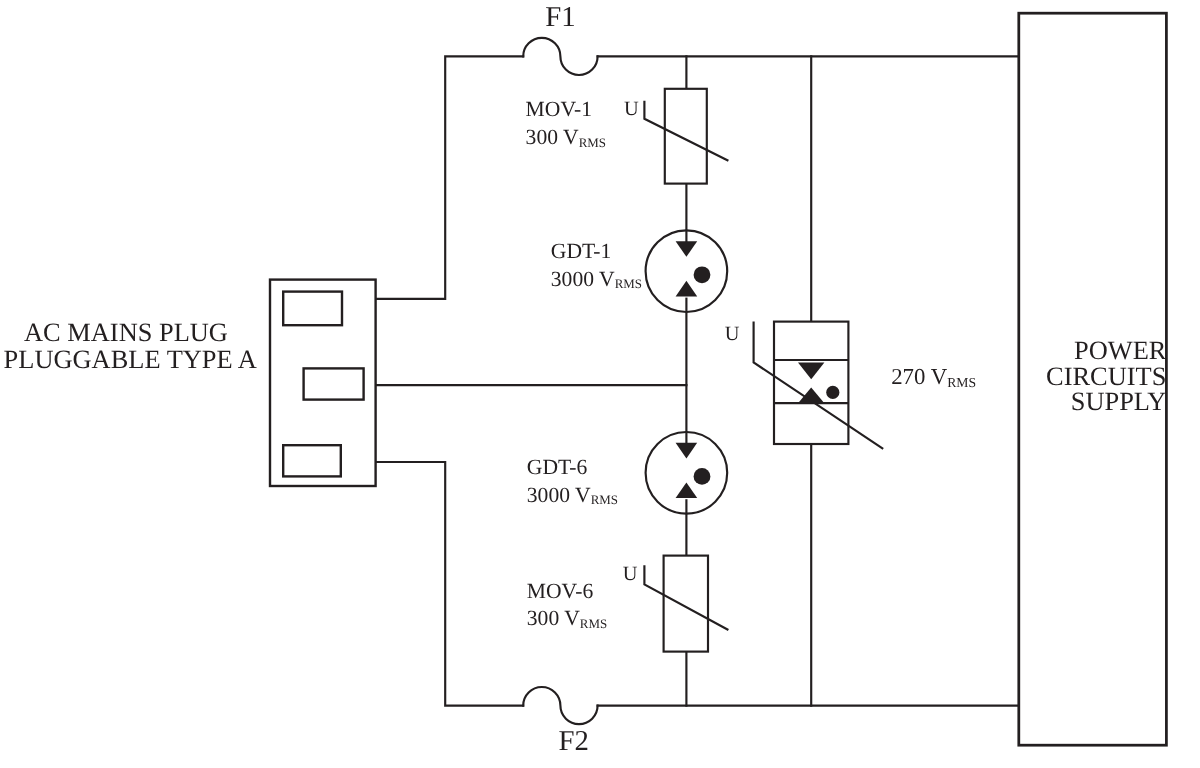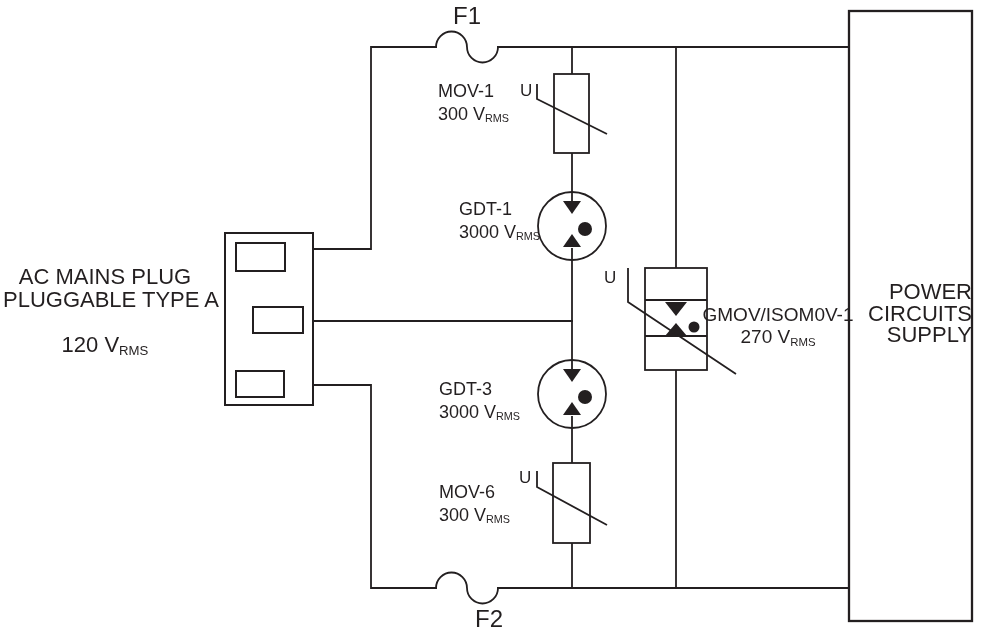--- a/index.html
+++ b/index.html
@@ -6,21 +6,21 @@
     margin: 0;
     padding: 0;
     background: #ffffff;
   }
   .diagram {
     position: relative;
     width: 1000px;
     height: 640px;
     background: #ffffff;
     overflow: hidden;
-    font-family: Liberation Sans, sans-serif;
+    font-family: Liberation Serif, serif;
     color: #231f20;
   }
   .diagram svg {
     position: absolute;
     left: 0;
     top: 0;
   }
   .lbl {
     position: absolute;
     white-space: nowrap;
@@ -134,54 +134,52 @@
       <polygon points="665,302 687,302 676,316" fill="#231f20"></polygon>
       <polygon points="665,336 687,336 676,323" fill="#231f20"></polygon>
       <circle cx="694" cy="327" r="5.5" fill="#231f20"></circle>
       <path d="M 628 268 V 302 L 736 374" fill="none" stroke="#231f20" stroke-width="1.8"></path>
     </g>
 
     <rect x="849" y="11" width="123" height="610" fill="none" stroke="#231f20" stroke-width="2.3"></rect>
   </svg>
 
   <div class="lbl fuse-label" style="left:437px; top:2px;">F1</div>
-  <div class="lbl fuse-label" style="left:459px; top:605px;">F2</div>
+  <div class="lbl fuse-label" style="left:448px; top:605px;">F2</div>
 
   <div class="lbl comp" style="left:438px; top:80px;">
     <div>MOV-1</div>
     <div><span>300 V</span><span class="sub">RMS</span></div>
   </div>
   <div class="lbl u-mark" style="left:520px; top:81px;">U</div>
 
   <div class="lbl comp" style="left:439px; top:198px;margin-left:20px;">
     <div>GDT-1</div>
     <div><span>3000 V</span><span class="sub">RMS</span></div>
   </div>
 
   <div class="lbl comp" style="left:439px; top:378px;">
-    <div>GDT-3</div>
+    <div>GDT-6</div>
     <div><span>3000 V</span><span class="sub">RMS</span></div>
   </div>
 
   <div class="lbl comp" style="left:439px; top:481px;">
     <div>MOV-6</div>
     <div><span>300 V</span><span class="sub">RMS</span></div>
   </div>
   <div class="lbl u-mark" style="left:519px; top:468px;">U</div>
 
   <div class="lbl gmov-label">
-    <div>GMOV/ISOM0V-1</div>
     <div><span>270 V</span><span class="sub">RMS</span></div>
   </div>
   <div class="lbl u-mark" style="left:604px; top:268px;">U</div>
 
   <div class="lbl source-label">
     <div>AC MAINS PLUG</div>
     <div>PLUGGABLE TYPE A</div>
-    <div class="source-voltage"><span>120 V</span><span class="sub">RMS</span></div>
   </div>
 
   <div class="lbl load-label">
     <div>POWER</div>
     <div>CIRCUITS</div>
     <div>SUPPLY</div>
   </div>
 
 </div>
 

